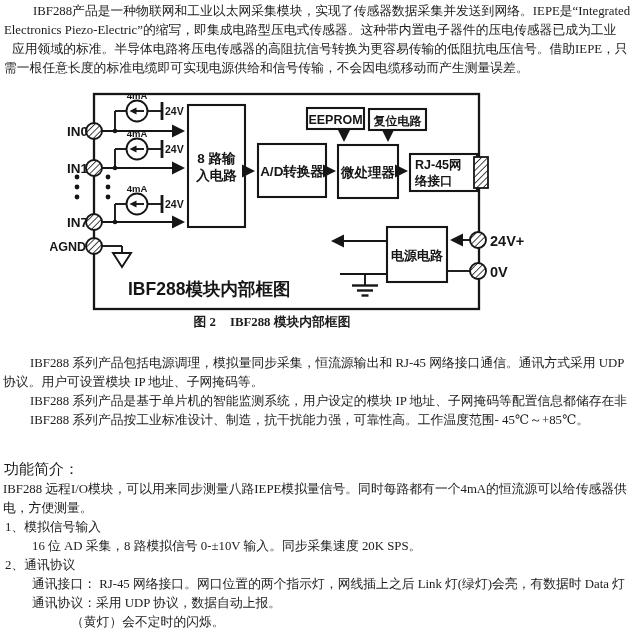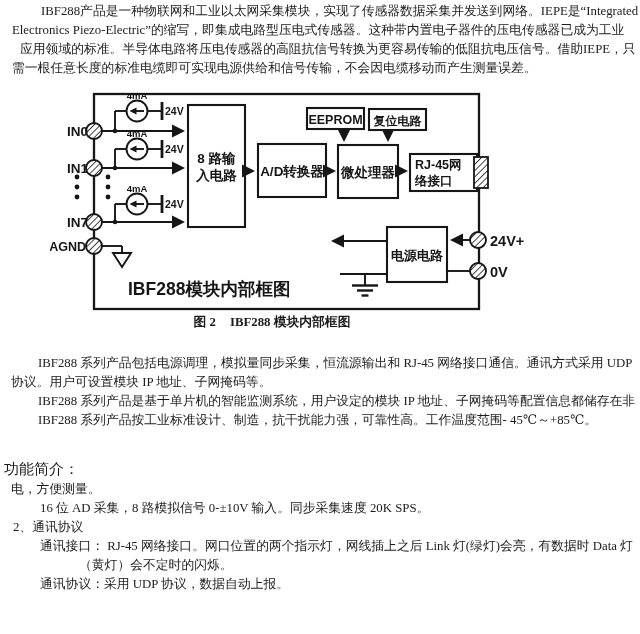--- a/index.html
+++ b/index.html
@@ -2,21 +2,21 @@
 <html><head>
 <meta charset="utf-8">
 <style>
   html,body{margin:0;padding:0;}
   body{
     width:640px;height:634px;background:#ffffff;
     font-family:"Liberation Serif","DejaVu Serif",serif;
     color:#1c1c1c;position:relative;overflow:hidden;
   }
   .page{position:absolute;inset:0;overflow:hidden;}
-  .para{position:absolute;left:8px;width:587px;}
+  .para{position:absolute;left:0;width:587px;}
   .textline{white-space:nowrap;line-height:19px;font-size:12.8px;}
   .caption{position:absolute;top:313px;left:0;width:544px;text-align:center;
            font-weight:bold;font-size:12.8px;line-height:19px;white-space:nowrap;}
   .capgap{margin-left:14px;}
   .heading{position:absolute;top:460px;left:4px;font-weight:normal;font-size:15px;line-height:19px;}
   svg.figure{position:absolute;left:50px;top:92px;}
   svg .lbl{font-family:"Liberation Sans","DejaVu Sans",sans-serif;font-weight:bold;fill:#161616;}
 </style>
 </head>
 <body>
@@ -168,21 +168,23 @@
   <div class="para" style="top:354px">
       <div class="textline" style="padding-left: 30px;">IBF288 系列产品包括电源调理，模拟量同步采集，恒流源输出和 RJ-45 网络接口通信。通讯方式采用 UDP</div>
       <div class="textline" style="padding-left: 3px;">协议。用户可设置模块 IP 地址、子网掩码等。</div>
       <div class="textline" style="padding-left: 30px; text-align: right;">IBF288 系列产品是基于单片机的智能监测系统，用户设定的模块 IP 地址、子网掩码等配置信息都储存在非</div>
       <div class="textline" style="padding-left: 30px;">IBF288 系列产品按工业标准设计、制造，抗干扰能力强，可靠性高。工作温度范围- 45℃～+85℃。</div>
     </div>
 
   <div class="heading">功能简介：</div>
 
   <div class="para" style="top:480px">
+      <div class="textline" style="padding-left: 3px;">IBF288 远程I/O模块，可以用来同步测量八路IEPE模拟量信号。同时每路都有一个4mA的恒流源可以给传感器供</div>
       <div class="textline" style="padding-left: 3px;">电，方便测量。</div>
+      <div class="textline" style="padding-left: 5px;">1、模拟信号输入</div>
       <div class="textline" style="padding-left: 32px;">16 位 AD 采集，8 路模拟信号 0-±10V 输入。同步采集速度 20K SPS。</div>
       <div class="textline" style="padding-left: 5px;">2、通讯协议</div>
       <div class="textline" style="padding-left: 32px;">通讯接口： RJ-45 网络接口。网口位置的两个指示灯，网线插上之后 Link 灯(绿灯)会亮，有数据时 Data 灯</div>
+      <div class="textline" style="padding-left: 32px;">通讯协议：采用 UDP 协议，数据自动上报。</div>
       <div class="textline" style="padding-left: 71px;">（黄灯）会不定时的闪烁。</div>
-      <div class="textline" style="padding-left: 32px;">通讯协议：采用 UDP 协议，数据自动上报。</div>
     </div>
 
 </div>
 
 </body></html>

